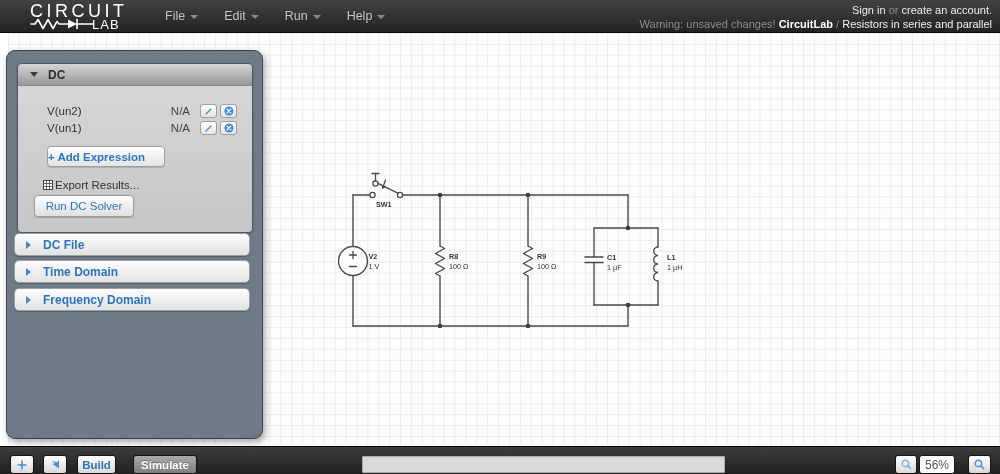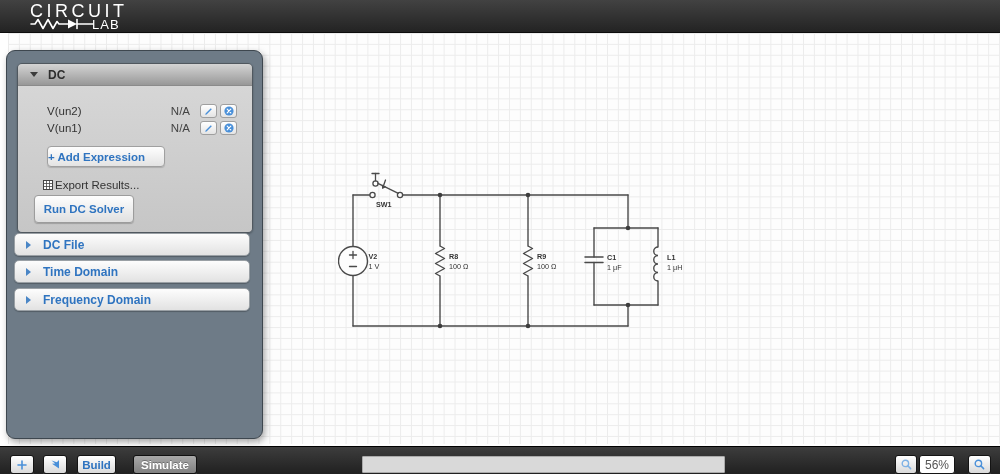--- a/index.html
+++ b/index.html
@@ -58,22 +58,22 @@
   .expr-spacer { flex:1; }
   .expr-value { font-size:11.5px; color:#444; margin-right:7px; }
   .mini-btn { width:17px; height:14px; border:1px solid #9f9f9f; border-radius:3px;
     background:linear-gradient(#fff,#e4e4e4); display:flex; align-items:center; justify-content:center;
     margin-left:3px; cursor:pointer; }
   .add-expr-btn { margin:10px 0 0 29px; width:118px; height:21px; border:1px solid #a0a0a0; border-radius:4px;
     background:linear-gradient(#fefefe,#e3e3e3); color:#2f74c0; font-weight:bold; font-size:11.5px;
     display:flex; align-items:center; justify-content:flex-start; cursor:pointer; box-shadow:0 1px 1px rgba(0,0,0,.15); }
   .export-row { display:flex; align-items:center; margin:12px 0 0 25px; cursor:pointer; }
   .export-label { font-size:11.5px; color:#333; margin-left:2px; }
-  .run-btn { margin:4px 0 0 16px; width:100px; height:28px; border:1px solid #9c9c9c; border-radius:4px;
-    background:linear-gradient(#fefefe,#e0e0e0); color:#2f74c0; font-weight:bold; font-size:11.5px;
+  .run-btn { margin:4px 0 0 16px; width:100px; height:22px; border:1px solid #9c9c9c; border-radius:4px;
+    background:linear-gradient(#fefefe,#e0e0e0); color:#2f74c0; font-weight:normal; font-size:11.5px;
     display:flex; align-items:center; justify-content:center; cursor:pointer; box-shadow:0 1px 1px rgba(0,0,0,.2); }
   .section-bar { position:absolute; left:7px; width:236px; height:23px; border:1px solid #9aa0a5; border-radius:5px;
     background:linear-gradient(#fdfdfd,#e2e2e2); display:flex; align-items:center; padding-left:11px;
     cursor:pointer; box-shadow:0 1px 1px rgba(0,0,0,.25); }
   .tri-right { width:0; height:0; border-top:4px solid transparent; border-bottom:4px solid transparent;
     border-left:5px solid #4a86c6; margin-right:12px; }
   .section-label { font-size:12px; font-weight:bold; color:#2f74c0; }
 
   
   .bottombar { position:absolute; left:0; top:446px; width:1000px; height:30px;
@@ -199,20 +199,46 @@
         <svg width="64" height="12" viewBox="0 0 64 12">
           <g stroke="#fff" stroke-width="1.6" fill="none" stroke-linecap="round" stroke-linejoin="round">
             <path d="M1,6 H5 L8,1.5 L13,10.5 L18,1.5 L23,10.5 L27,3.5 L29,6 H38"></path>
             <path d="M47,6 H63"></path>
             <path d="M47,1.5 V10.5"></path>
           </g>
           <polygon points="38,1.5 38,10.5 47,6" fill="#fff"></polygon>
         </svg>
         <span class="logo-lab">LAB</span>
       </span>
+    </div>
+    <nav class="menus">
+      <div class="menu-item">
+        <span>File</span>
+        <span class="caret-down"></span>
+      </div>
+      <div class="menu-item">
+        <span>Edit</span>
+        <span class="caret-down"></span>
+      </div>
+      <div class="menu-item">
+        <span>Run</span>
+        <span class="caret-down"></span>
+      </div>
+      <div class="menu-item">
+        <span>Help</span>
+        <span class="caret-down"></span>
+      </div>
+    </nav>
+    <div class="top-right">
+      <div>
+        <a href="#">Sign in</a><span class="dim"> or </span><a href="#">create an account</a><span>.</span>
+      </div>
+      <div>
+        <span class="dim">Warning: unsaved changes! </span><span class="brand">CircuitLab</span><span class="dim"> / </span><span class="doc-title">Resistors in series and parallel</span>
+      </div>
     </div>
   </div>
 
   <aside class="sidebar">
     <div class="dc-panel">
       <div class="dc-header">
         <span class="tri-down"></span>
         <span class="dc-title">DC</span>
       </div>
       <div class="dc-body">

